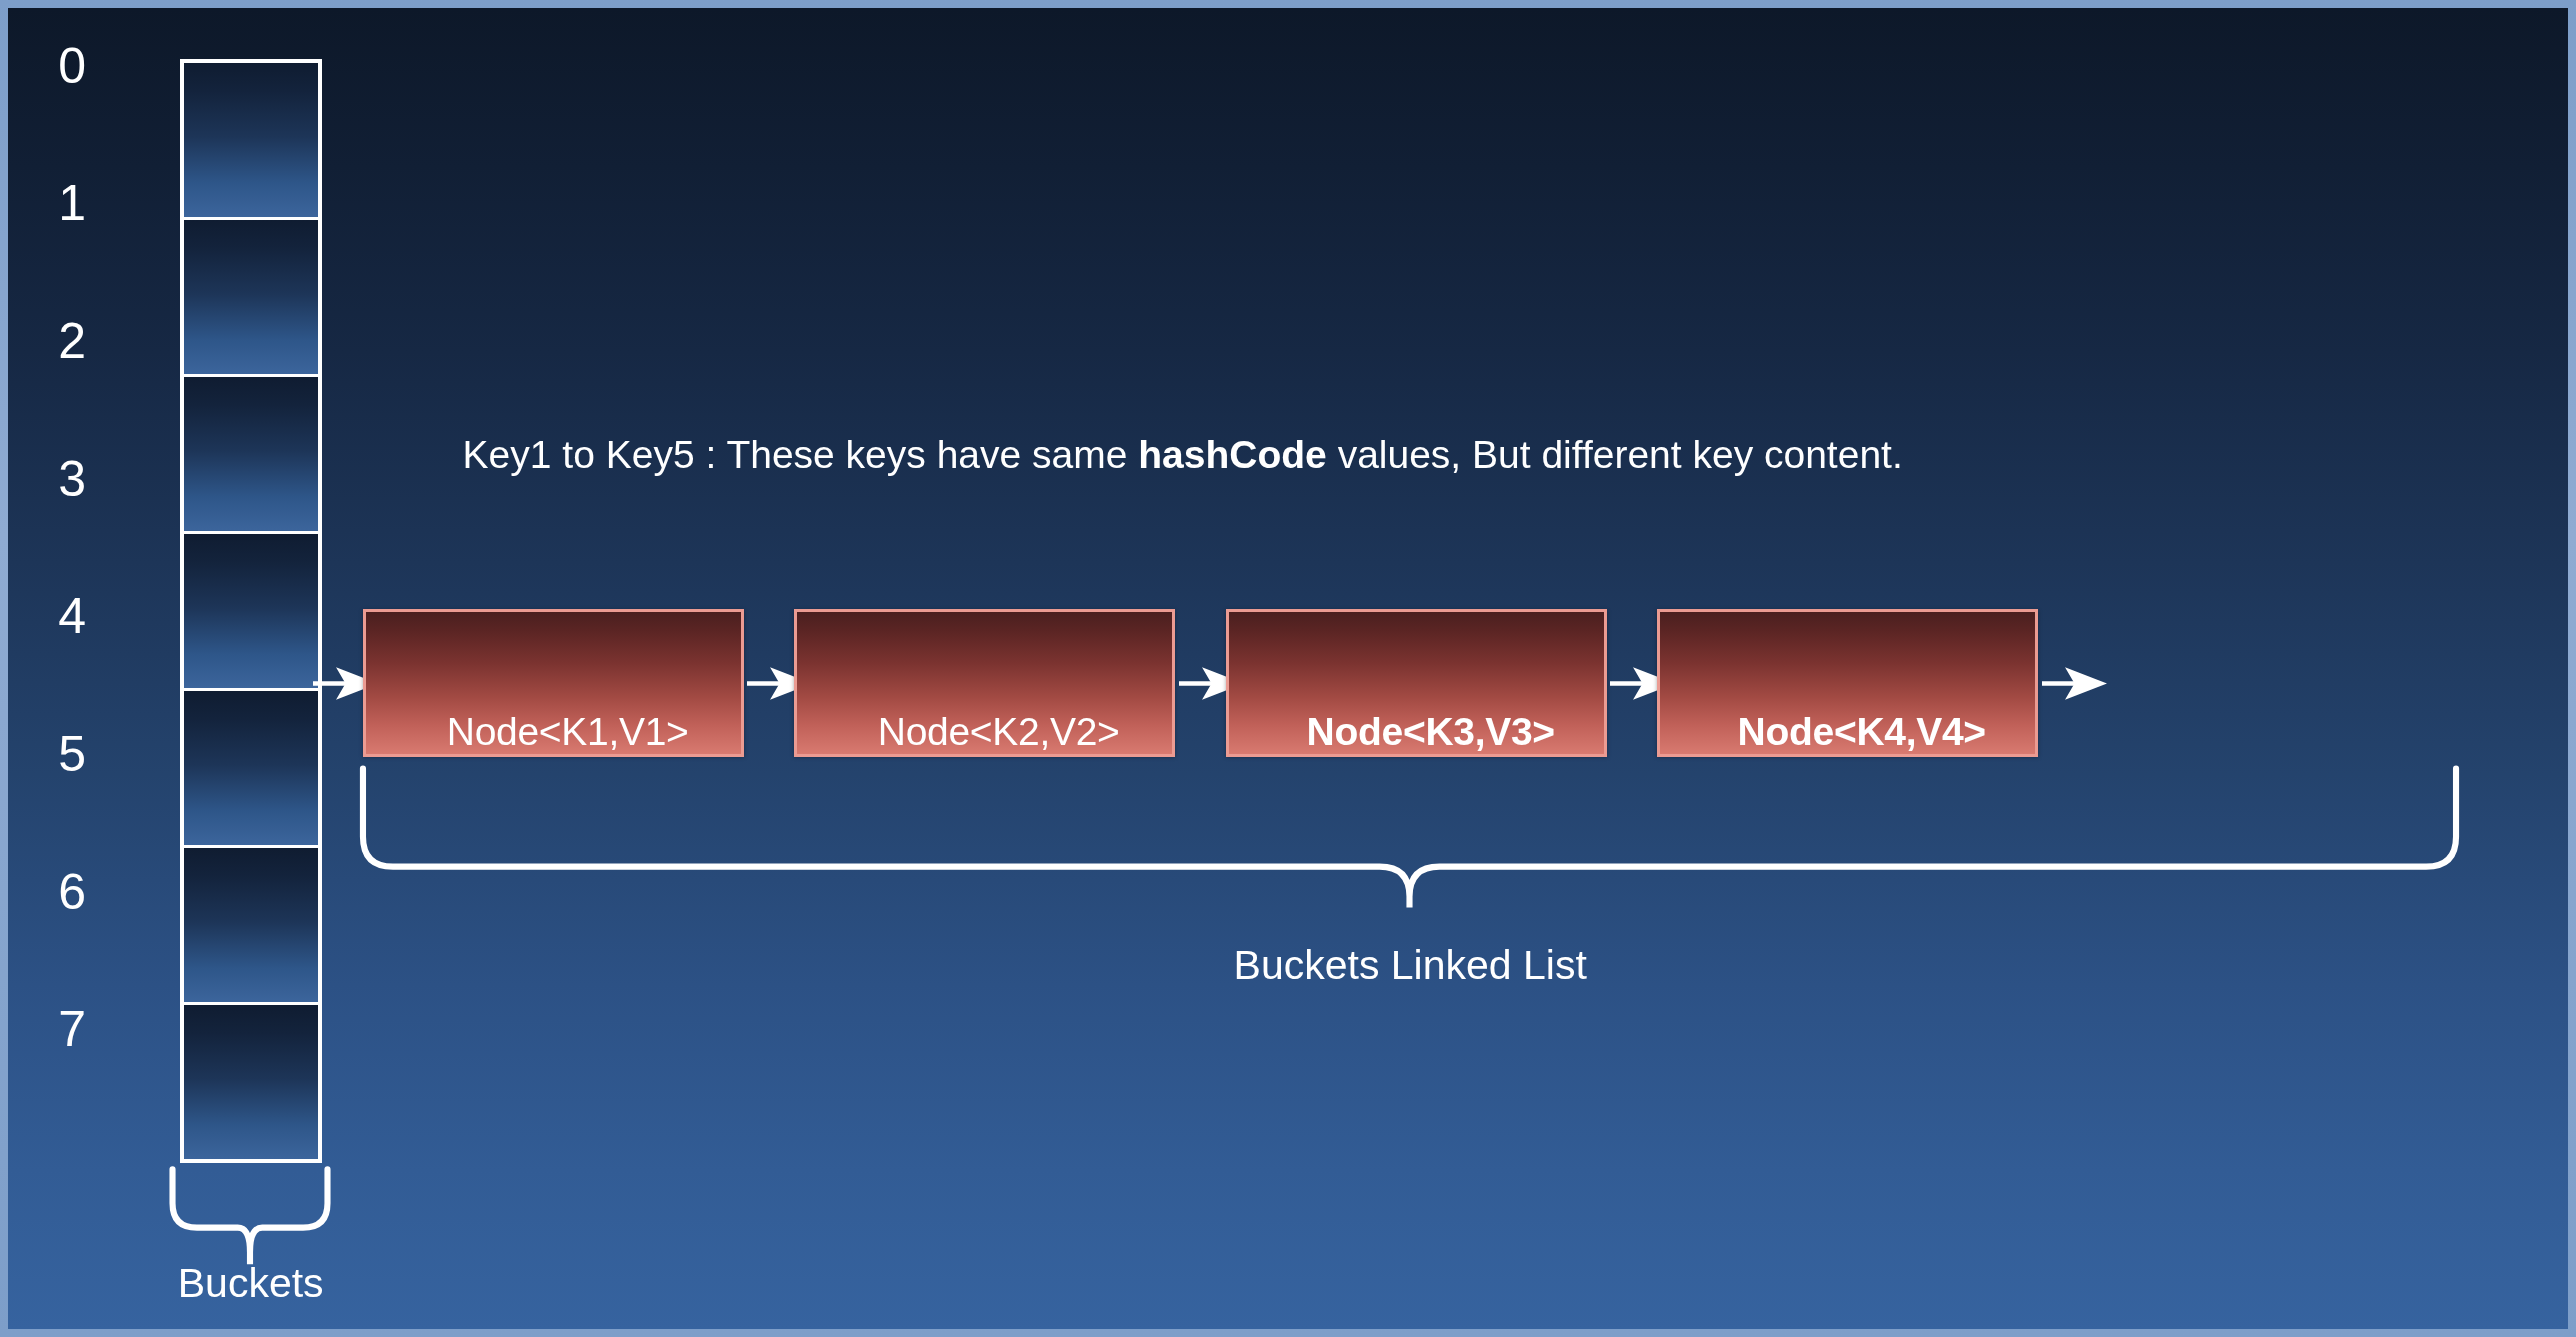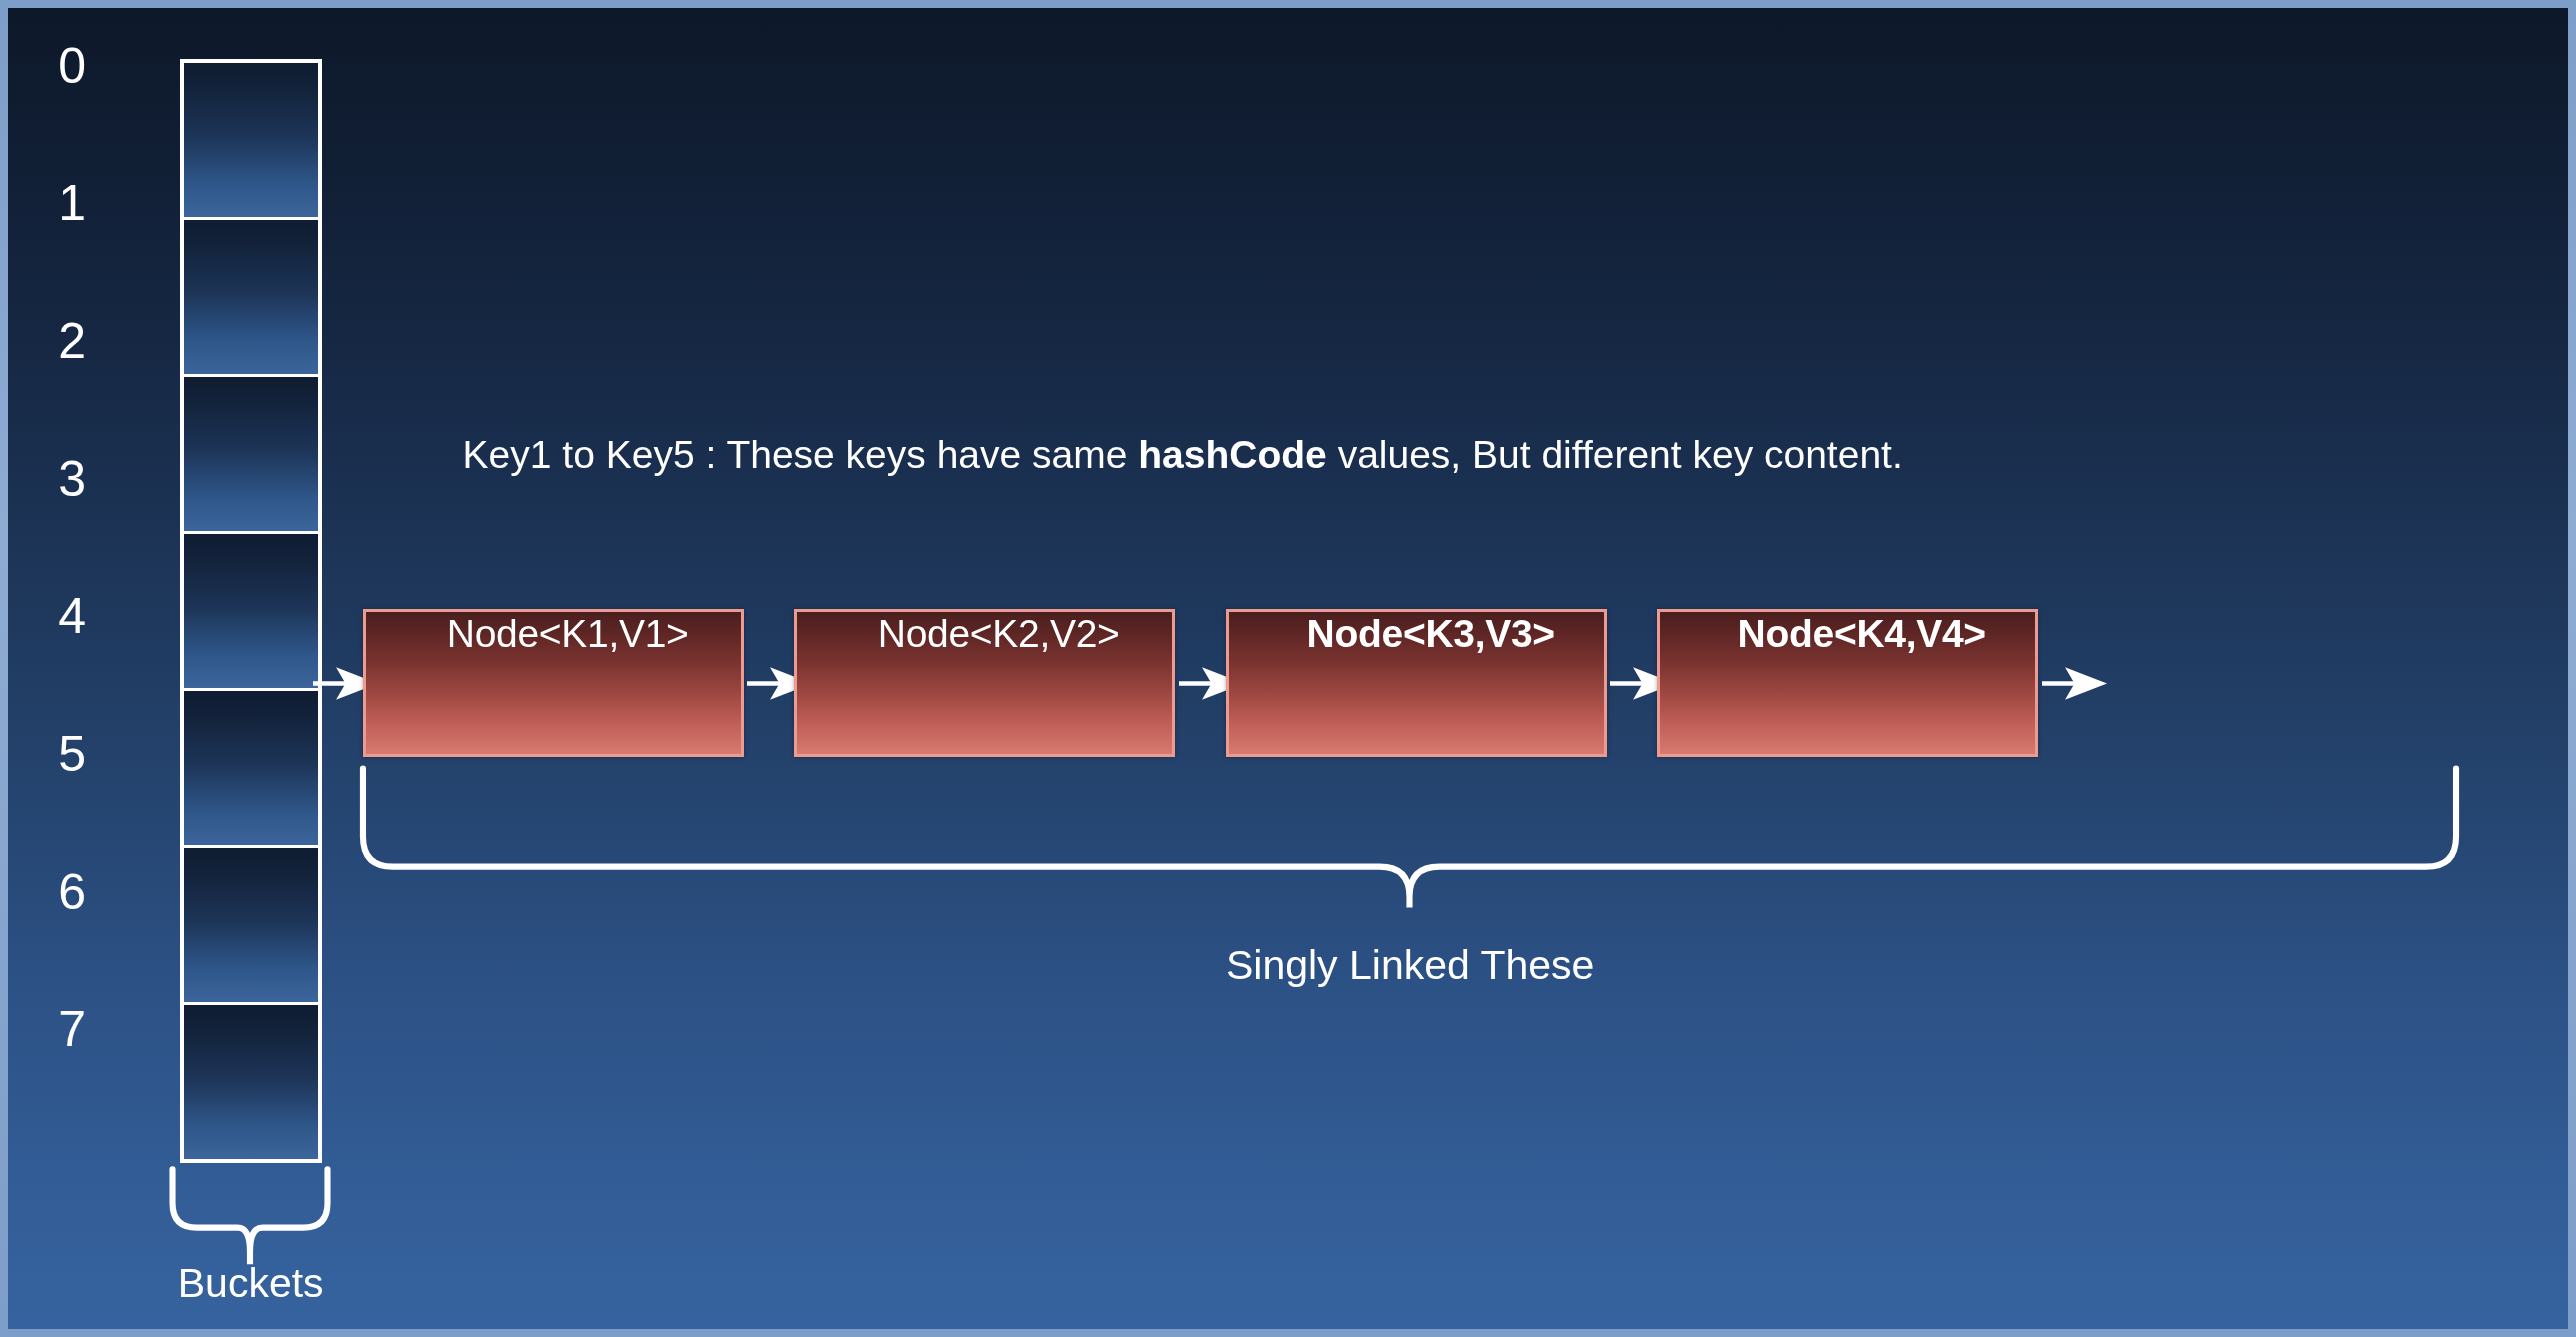--- a/index.html
+++ b/index.html
@@ -106,21 +106,21 @@
     border: 3.4px solid #eb9b92;
     box-sizing: border-box;
     background: linear-gradient(180deg,
         #4a1f1f 0%,
         #5c2524 14%,
         #7b3330 36%,
         #a24a43 60%,
         #c16159 80%,
         #d87a70 100%);
     display: flex;
-    align-items: flex-start;
+    align-items: flex-end;
     justify-content: center;
     box-shadow: 0 1.4px 4.1px rgba(0,0,0,0.35);
     padding-left: 28px;
   }
   .node-box .node-label {
     color: #ffffff;
     font-size: 39px;
     font-family: "Liberation Sans", sans-serif;
     white-space: nowrap;
     letter-spacing: -0.3px;
@@ -236,21 +236,21 @@
                L 1516 152
                Q 1560 152 1560 196
                L 1560 212
                L 1560 196
                Q 1560 152 1604 152
                L 3054 152
                Q 3098 152 3098 108
                L 3098 8" fill="none" stroke="#ffffff" stroke-width="9" stroke-linecap="round"></path>
     </svg>
 
-    <div class="brace-label" style="left:803px; top:934px; width:1198px;">Singly Linked These</div>
+    <div class="brace-label" style="left:803px; top:934px; width:1198px;">Buckets Linked List</div>
 
     <svg class="brace" style="left:155px; top:1157px; width:174px; height:109px;" viewBox="0 0 256 160">
       <path d="M 14 6
                L 14 56
                Q 14 92 50 92
                L 110 92
                Q 128 92 128 128
                L 128 146
                L 128 128
                Q 128 92 146 92

